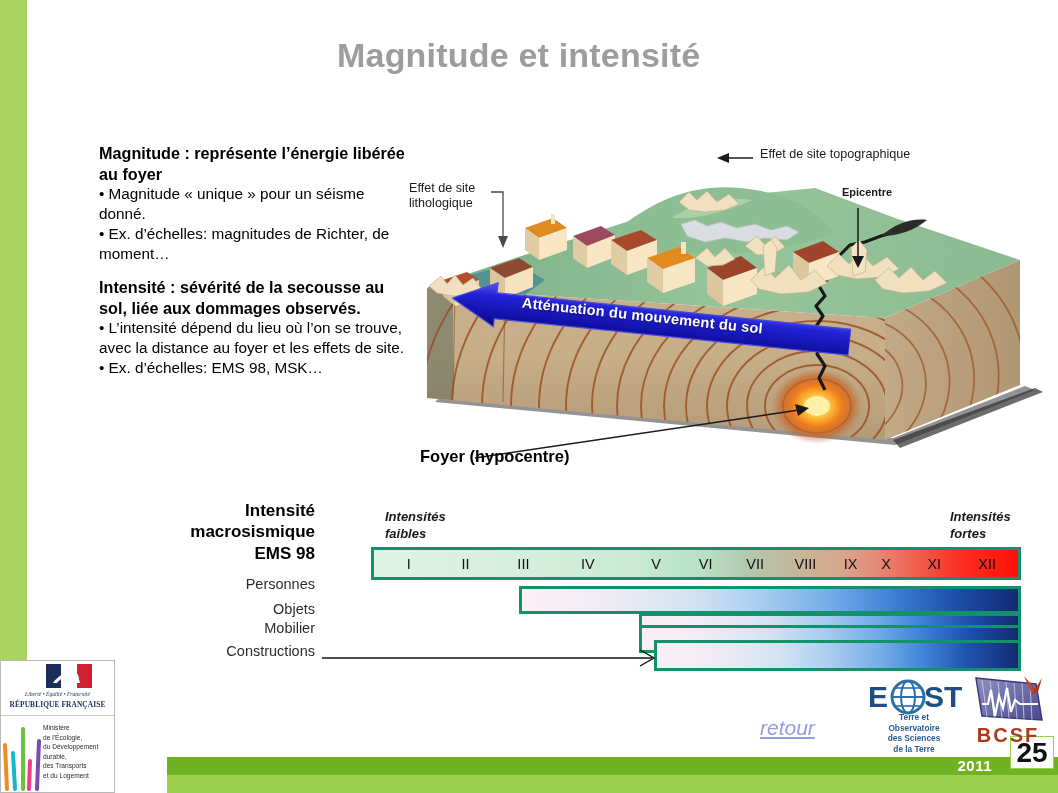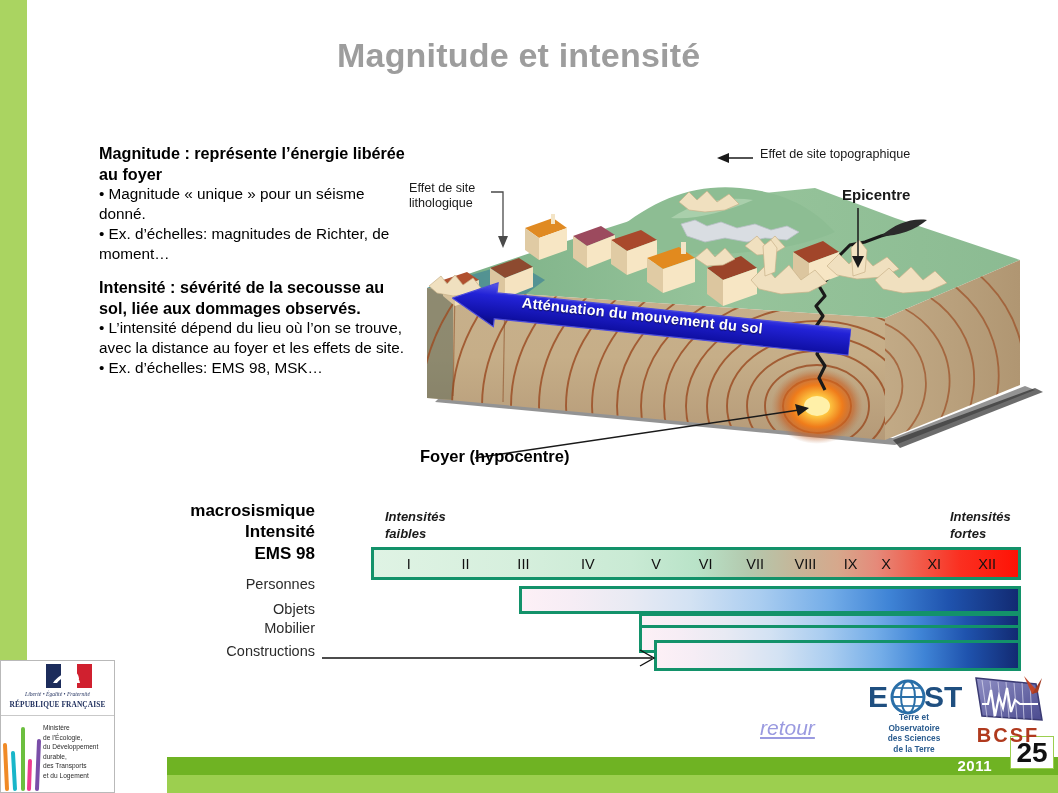--- a/index.html
+++ b/index.html
@@ -47,21 +47,21 @@
   #text-block .hd { font-weight:700; font-size:16.2px; line-height:1.28; }
   #text-block .bl { font-weight:400; }
   #text-block .gap { height:13px; }
   
   #diagram { position:absolute; left:395px; top:140px; width:660px; height:330px; }
   #diagram svg { display:block; }
   .dlabel {
     position:absolute; font-size:12.6px; color:#1a1a1a; line-height:1.22;
     white-space:nowrap;
   }
-  .dlabel.bold { font-weight:700; font-size:15px; }
+  .dlabel.bold { font-weight:700; font-size:11px; }
   #lab-topo { left:760px; top:147px; }
   #lab-litho { left:409px; top:181px; }
   #lab-epi { left:842px; top:186px; }
   #lab-foyer { left:420px; top:446px; font-weight:700; font-size:16.5px; color:#000;}
   
   #atten-wrap {
     position:absolute; left:452px; top:276px; width:400px; height:48px;
     transform:rotate(6.2deg); transform-origin:left center;
   }
   #atten-text {
@@ -354,22 +354,22 @@
 
 <div class="dlabel" id="lab-topo">Effet de site topographique</div>
 <div class="dlabel" id="lab-litho">
   <span>Effet de site</span><br>
   <span>lithologique</span>
 </div>
 <div class="dlabel bold" id="lab-epi">Epicentre</div>
 <div class="dlabel" id="lab-foyer">Foyer (hypocentre)</div>
 
 <div id="ems-title">
+  <div>Intensité</div>
   <div>macrosismique</div>
-  <div>Intensité</div>
   <div>EMS 98</div>
 </div>
 
 <div class="hint" id="hint-low">
   <div>Intensités</div>
   <div>faibles</div>
 </div>
 <div class="hint" id="hint-high">
   <div>Intensités</div>
   <div>fortes</div>

